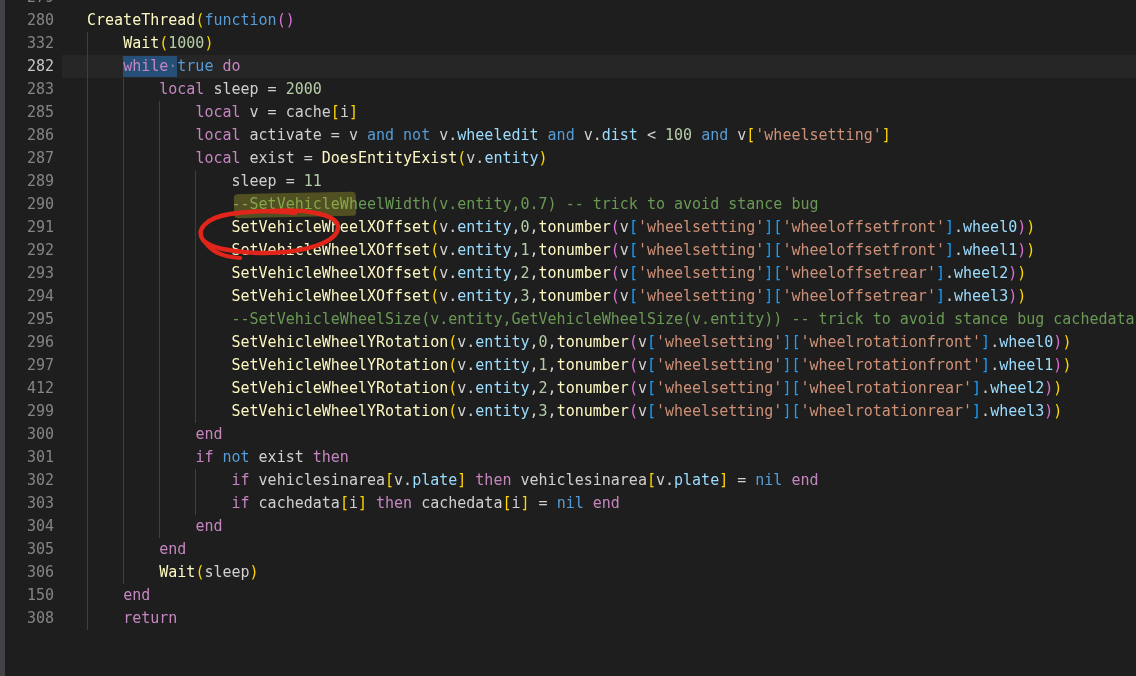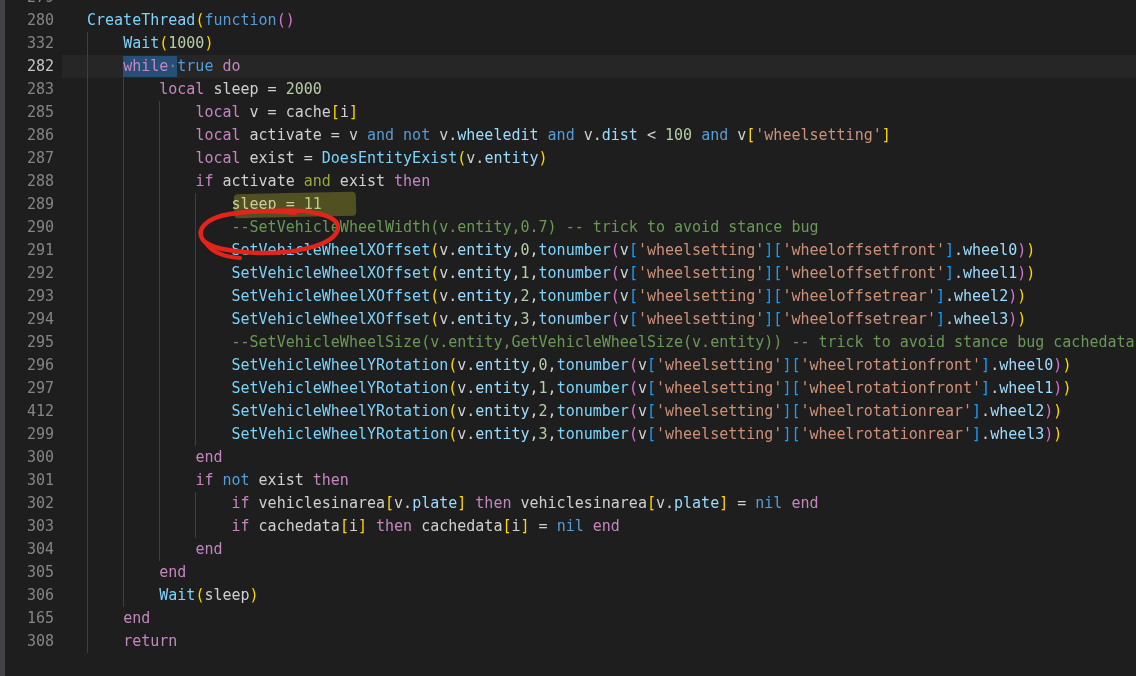--- a/index.html
+++ b/index.html
@@ -15,21 +15,21 @@
   .gutter{
     width:49px;flex:0 0 49px;text-align:right;padding-right:8px;
     color:#858585;user-select:none;
   }
   .row.cur .gutter{color:#c6c6c6;}
   .content{position:relative;flex:1;padding-left:25px;white-space:pre;overflow:hidden;}
   .row.cur .content{background:#262627;}
   .guide{position:absolute;top:0;width:1px;height:23px;background:#3f3f3f;}
   .selbox{position:absolute;top:1px;height:21px;z-index:0;}
   .code{position:relative;z-index:1;}
-  .kw{color:#C586C0;margin-top:6px;} .kb{color:#569CD6;} .fn{color:#7dd3fc;}
+  .kw{color:#C586C0;margin-top:6px;} .kb{color:#569CD6;} .fn{color:#fef9c3;}
   .v{color:#d0d0d0;}  .pr{color:#9CDCFE;} .nm{color:#B5CEA8;}
   .st{color:#CE9178;} .cm{color:#6A9955;}
   .b1{color:#FFD700;} .b2{color:#DA70D6;} .b3{color:#179FFF;}
   .dot{color:#77828c;}
   .hlg{color:#9aa838;}
   .marker{position:absolute;z-index:5;pointer-events:none;}
   #hl288{left:234px;top:193px;width:122px;height:24px;border-radius:4px;transform:rotate(-1.2deg);}
   #circleSvg{left:0;top:0;width:1136px;height:676px;}
 </style>
 </head>
@@ -63,24 +63,20 @@
         <div class="gutter">285</div>
         <div class="content"><div class="guide" style="left: 25px;"></div><div class="guide" style="left: 61.12px;"></div><div class="guide" style="left: 97.24px;"></div><span class="code">            <span class="kw">local</span><span class="v"> v = cache</span><span class="b1">[</span><span class="v">i</span><span class="b1">]</span></span></div>
       </div>
       <div class="row">
         <div class="gutter">286</div>
         <div class="content"><div class="guide" style="left: 25px;"></div><div class="guide" style="left: 61.12px;"></div><div class="guide" style="left: 97.24px;"></div><span class="code">            <span class="kw">local</span><span class="v"> activate = v </span><span class="kb">and</span><span class="v"> </span><span class="kb">not</span><span class="v"> v.</span><span class="pr">wheeledit</span><span class="v"> </span><span class="kb">and</span><span class="v"> v.</span><span class="pr">dist</span><span class="v"> &lt; </span><span class="nm">100</span><span class="v"> </span><span class="kb">and</span><span class="v"> v</span><span class="b1">[</span><span class="st">'wheelsetting'</span><span class="b1">]</span></span></div>
       </div>
       <div class="row">
         <div class="gutter">287</div>
         <div class="content"><div class="guide" style="left: 25px;"></div><div class="guide" style="left: 61.12px;"></div><div class="guide" style="left: 97.24px;"></div><span class="code">            <span class="kw">local</span><span class="v"> exist = </span><span class="fn">DoesEntityExist</span><span class="b1">(</span><span class="v">v.</span><span class="pr">entity</span><span class="b1">)</span></span></div>
-      </div>
-      <div class="row">
-        <div class="gutter">288</div>
-        <div class="content"><div class="guide" style="left: 25px;"></div><div class="guide" style="left: 61.12px;"></div><div class="guide" style="left: 97.24px;"></div><span class="code">            <span class="kw">if</span><span class="v"> activate </span><span class="hlg">and</span><span class="v"> exist </span><span class="kw">then</span></span></div>
       </div>
       <div class="row">
         <div class="gutter">289</div>
         <div class="content"><div class="guide" style="left: 25px;"></div><div class="guide" style="left: 61.12px;"></div><div class="guide" style="left: 97.24px;"></div><div class="guide" style="left: 133.36px;"></div><span class="code">                <span class="v">sleep = </span><span class="nm">11</span></span></div>
       </div>
       <div class="row">
         <div class="gutter">290</div>
         <div class="content"><div class="guide" style="left: 25px;"></div><div class="guide" style="left: 61.12px;"></div><div class="guide" style="left: 97.24px;"></div><div class="guide" style="left: 133.36px;"></div><span class="code">                <span class="cm">--SetVehicleWheelWidth(v.entity,0.7) -- trick to avoid stance bug</span></span></div>
       </div>
       <div class="row">
@@ -141,21 +137,21 @@
       </div>
       <div class="row">
         <div class="gutter">305</div>
         <div class="content"><div class="guide" style="left: 25px;"></div><div class="guide" style="left: 61.12px;"></div><span class="code">        <span class="kw">end</span></span></div>
       </div>
       <div class="row">
         <div class="gutter">306</div>
         <div class="content"><div class="guide" style="left: 25px;"></div><div class="guide" style="left: 61.12px;"></div><span class="code">        <span class="fn">Wait</span><span class="b1">(</span><span class="v">sleep</span><span class="b1">)</span></span></div>
       </div>
       <div class="row">
-        <div class="gutter">165</div>
+        <div class="gutter">150</div>
         <div class="content"><div class="guide" style="left: 25px;"></div><span class="code">    <span class="kw">end</span></span></div>
       </div>
       <div class="row">
         <div class="gutter">308</div>
         <div class="content"><div class="guide" style="left: 25px;"></div><span class="code">    <span class="kw">return</span></span></div>
       </div>
     </div>
 </div>
 
 <div class="marker" id="hl288" style="background: rgba(200, 200, 50, 0.3);"></div>

